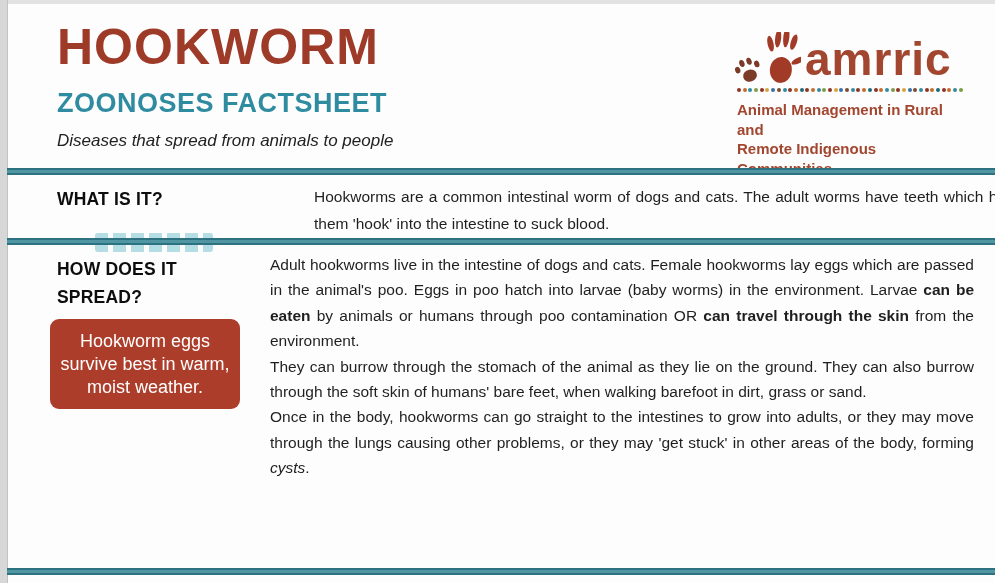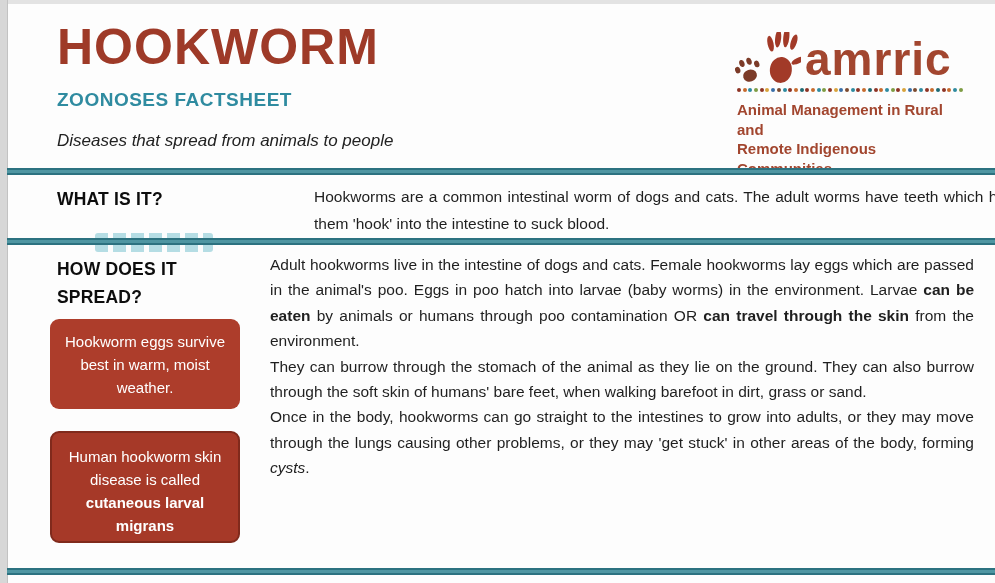--- a/index.html
+++ b/index.html
@@ -17,21 +17,21 @@
   }
   html,body{margin:0;padding:0;}
   body{font-family:"Liberation Sans","DejaVu Sans",sans-serif;background:#fff;}
   .page{position:relative;width:995px;height:583px;background:#fdfdfd;overflow:hidden;}
 
   .edge-top{position:absolute;left:0;top:0;width:995px;height:4px;background:#e3e3e3;}
   .edge-left{position:absolute;left:0;top:0;width:7px;height:583px;background:var(--edge_gray);border-right:1px solid #c2c2c2;}
 
   
   .title{position:absolute;left:57px;top:22px;font-size:50px;font-weight:bold;letter-spacing:1px;color:var(--brand_red);line-height:1;}
-  .subtitle{position:absolute;left:57px;top:90px;font-size:19px;font-weight:bold;letter-spacing:0.5px;color:var(--teal);line-height:1;}
+  .subtitle{position:absolute;left:57px;top:90px;font-size:27px;font-weight:bold;letter-spacing:0.5px;color:var(--teal);line-height:1;}
   .tagline{position:absolute;left:57px;top:132px;font-size:17px;font-style:italic;color:#222;line-height:1.1;}
 
   
   .logo{position:absolute;left:735px;top:28px;width:236px;height:118px;}
   .logo .paw{position:absolute;left:0px;top:28px;}
   .logo .hand{position:absolute;left:28px;top:4px;}
   .logo .wordmark{position:absolute;left:70px;top:8px;font-size:46px;font-weight:bold;letter-spacing:1px;color:var(--logo_red);line-height:1;}
   .logo .dots{position:absolute;left:2px;top:60px;width:228px;display:flex;gap:1.7px;}
   .logo .dots span{width:4px;height:4px;border-radius:50%;display:inline-block;flex:0 0 auto;}
   .logo .logo-tagline{position:absolute;left:2px;top:72px;font-size:15px;font-weight:bold;color:var(--logo_red);line-height:19.5px;}
@@ -54,21 +54,21 @@
   
   .body-col{position:absolute;left:270px;width:704px;font-size:15.5px;color:var(--body_text);text-align:justify;}
   .what-body{top:184px;line-height:26.5px;margin-left:44px;}
   .spread-body{top:252px;line-height:25.4px;}
   .body-col p{margin:0;}
   .bold{font-weight:bold;}
   .italic{font-style:italic;}
 
   
   .callout{position:absolute;left:50px;width:190px;box-sizing:border-box;border-radius:9px;
-    color:#fff;font-size:15px;line-height:23px;text-align:center;padding:11px 8px;background:var(--box_red);}
+    color:#fff;font-size:18px;line-height:23px;text-align:center;padding:11px 8px;background:var(--box_red);}
   .callout-1{top:319px;height:90px;}
   .callout-2{top:431px;height:112px;background:var(--box2_red);border:2px solid var(--box2_border);padding-top:12px;}
 </style>
 </head>
 <body>
 
 <div class="page">
 
   <div class="edge-top"></div>
   <div class="edge-left"></div>
@@ -159,21 +159,20 @@
 
   <div class="fragment"></div>
   <div class="divider divider-b"></div>
 
   <div class="sec-heading h-spread">
     <span>HOW DOES IT</span><br>
     <span>SPREAD?</span>
   </div>
 
   <div class="callout callout-1"><span>Hookworm eggs survive best in warm, moist weather.</span></div>
-  <div class="callout callout-2"><span>Human hookworm skin disease is called </span><span class="bold">cutaneous larval migrans</span></div>
 
   <div class="body-col spread-body">
       <p><span>Adult hookworms live in the intestine of dogs and cats. Female hookworms lay eggs which are passed in the animal's poo. Eggs in poo hatch into larvae (baby worms) in the environment. Larvae </span><span class="bold">can be eaten</span><span> by animals or humans through poo contamination OR </span><span class="bold">can travel through the skin</span><span> from the environment.</span></p>
       <p><span>They can burrow through the stomach of the animal as they lie on the ground. They can also burrow through the soft skin of humans' bare feet, when walking barefoot in dirt, grass or sand.</span></p>
       <p><span>Once in the body, hookworms can go straight to the intestines to grow into adults, or they may move through the lungs causing other problems, or they may 'get stuck' in other areas of the body, forming </span><span class="italic">cysts</span><span>.</span></p>
     </div>
 
   <div class="divider divider-c"></div>
 
 </div>

